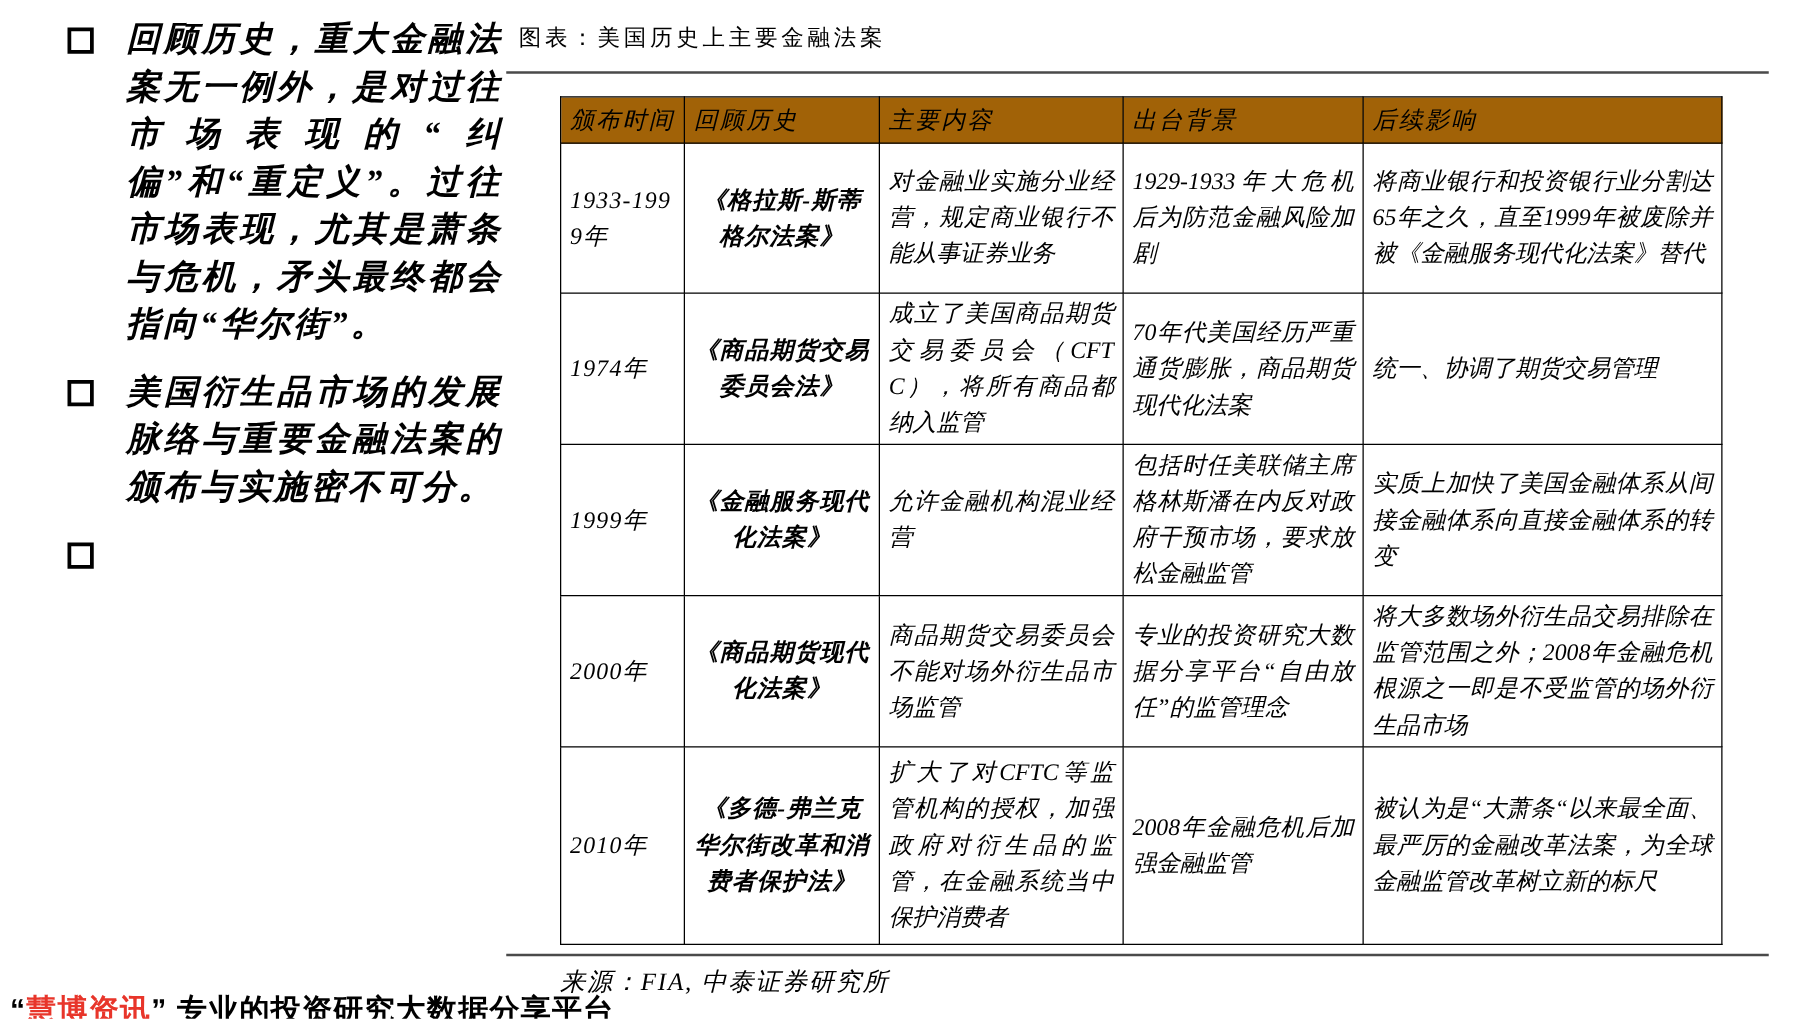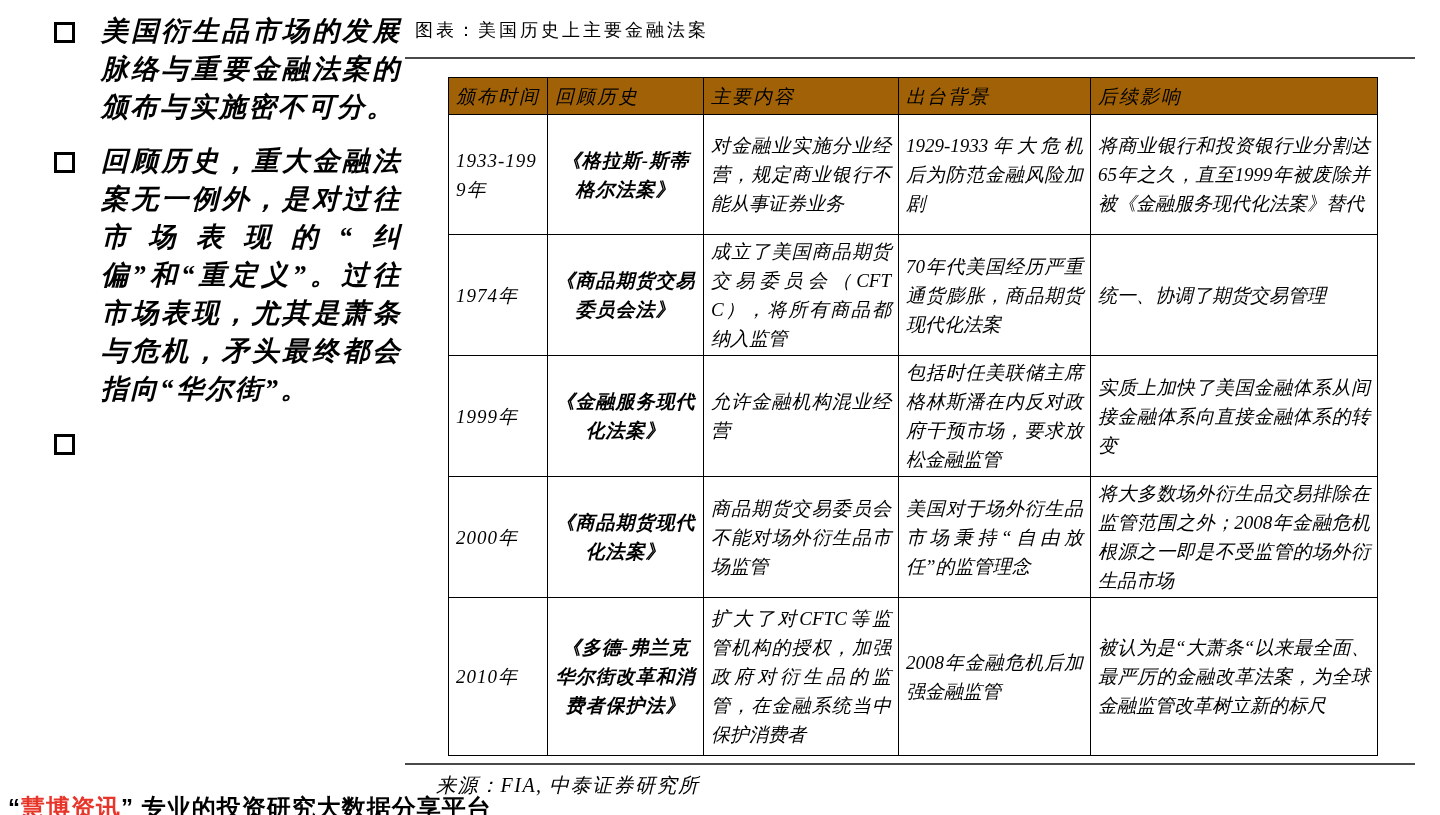--- a/index.html
+++ b/index.html
@@ -50,42 +50,42 @@
   .law-table td.c-name{font-weight:bold;text-align:center;letter-spacing:1px;}
   .law-table td.c-time{letter-spacing:1px;}
   .law-table td.c-text{text-align:justify;text-justify:inter-ideograph;}
   .law-table tr.r1{height:120px;}
   .law-table tr.r2{height:115px;}
   .law-table tr.r3{height:120px;}
   .law-table tr.r4{height:120px;}
   .law-table tr.r5{height:158px;}
 
   .source-line{
-    margin:7px 0 0 31px;font-size:20px;font-style:italic;letter-spacing:1.5px;
+    margin:7px 0 0 43px;font-size:20px;font-style:italic;letter-spacing:1.5px;
   }
 
   
   .footer{
     position:absolute;left:8px;top:792px;white-space:nowrap;
     font-family:"Liberation Sans","DejaVu Sans",sans-serif;
     font-size:24px;font-weight:700;letter-spacing:1px;
   }
   .footer .brand{color:#e8352a;}
 </style>
 </head>
 <body>
 
 <aside class="sidebar">
   <div class="bullet">
     <span class="sq"></span>
-    <p class="btext"><span class="seg-bold">美国衍生品市场的发展脉络与重要金融法案的颁布与实施密不可分。</span></p>
+    <p class="btext"><span class="seg-bold">回顾历史，重大金融法案无一例外，是对过往市场表现的“纠偏”和“重定义”。过往市场表现，尤其是萧条与危机，矛头最终都会指向“华尔街”。</span></p>
   </div>
   <div class="bullet">
     <span class="sq"></span>
-    <p class="btext"><span class="seg-bold">回顾历史，重大金融法案无一例外，是对过往市场表现的“纠偏”和“重定义”。过往市场表现，尤其是萧条与危机，矛头最终都会指向“华尔街”。</span></p>
+    <p class="btext"><span class="seg-bold">美国衍生品市场的发展脉络与重要金融法案的颁布与实施密不可分。</span></p>
   </div>
   <div class="bullet">
     <span class="sq"></span>
   </div>
 </aside>
 
 <main class="content">
   <h2 class="exhibit-title">图表：美国历史上主要金融法案</h2>
   <div class="rule rule-top"></div>
 
@@ -125,21 +125,21 @@
         <td class="c-time">1999年</td>
         <td class="c-name">《金融服务现代化法案》</td>
         <td class="c-text">允许金融机构混业经营</td>
         <td class="c-text">包括时任美联储主席格林斯潘在内反对政府干预市场，要求放松金融监管</td>
         <td class="c-text">实质上加快了美国金融体系从间接金融体系向直接金融体系的转变</td>
       </tr>
       <tr class="r4">
         <td class="c-time">2000年</td>
         <td class="c-name">《商品期货现代化法案》</td>
         <td class="c-text">商品期货交易委员会不能对场外衍生品市场监管</td>
-        <td class="c-text">美国对于场外衍生品市场秉持“自由放任”的监管理念</td>
+        <td class="c-text">专业的投资研究大数据分享平台“自由放任”的监管理念</td>
         <td class="c-text">将大多数场外衍生品交易排除在监管范围之外；2008年金融危机根源之一即是不受监管的场外衍生品市场</td>
       </tr>
       <tr class="r5">
         <td class="c-time">2010年</td>
         <td class="c-name">《多德-弗兰克华尔街改革和消费者保护法》</td>
         <td class="c-text">扩大了对CFTC等监管机构的授权，加强政府对衍生品的监管，在金融系统当中保护消费者</td>
         <td class="c-text">2008年金融危机后加强金融监管</td>
         <td class="c-text">被认为是“大萧条“以来最全面、最严厉的金融改革法案，为全球金融监管改革树立新的标尺</td>
       </tr>
     </tbody>

